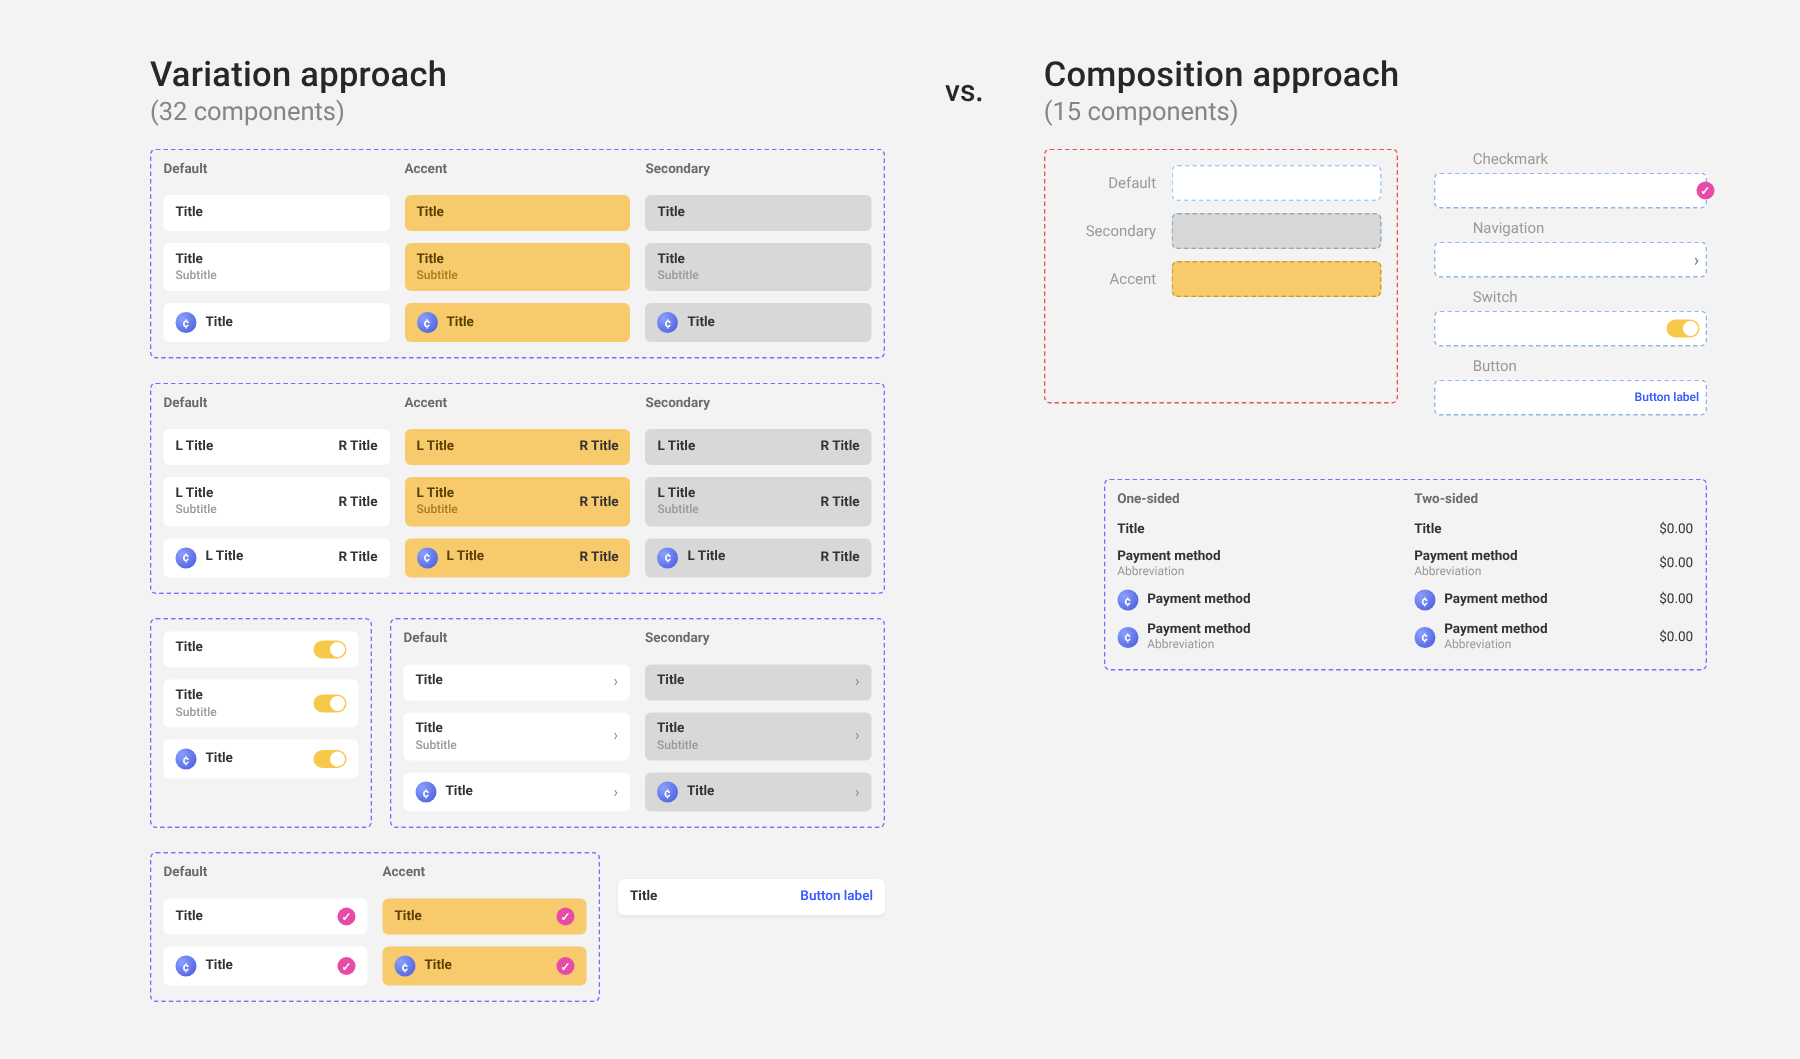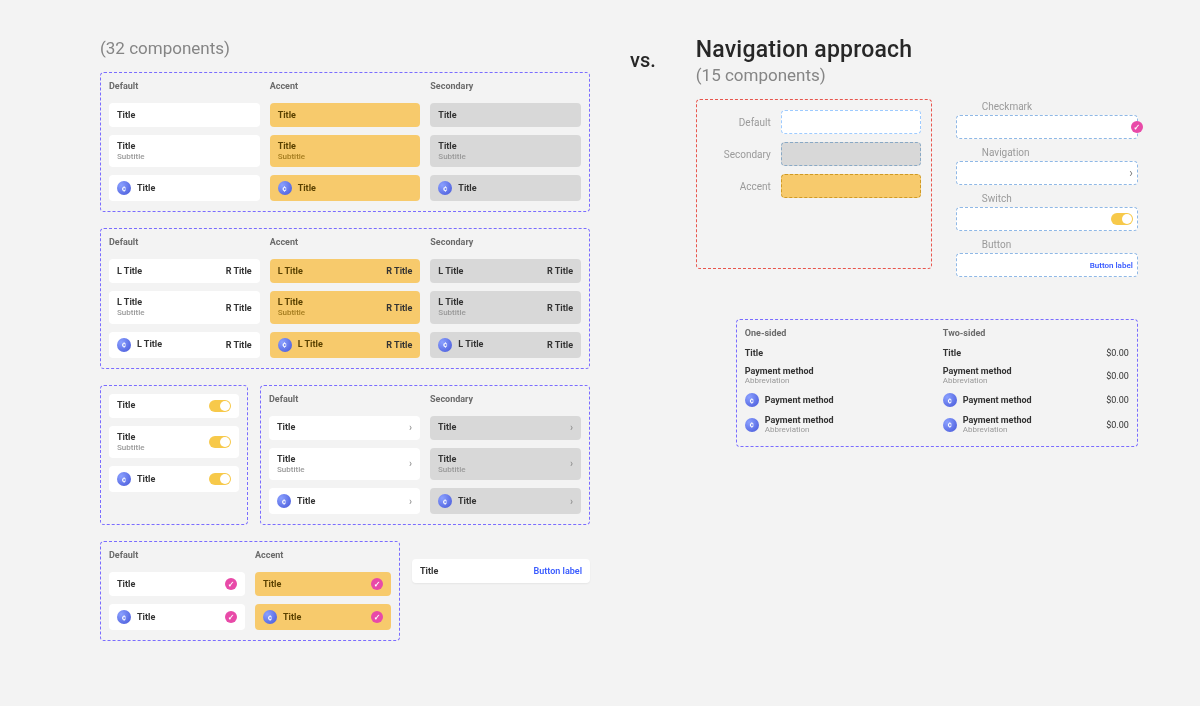--- a/index.html
+++ b/index.html
@@ -121,20 +121,21 @@
   .flex-row { display:flex; gap:12px;}
   .w-132 { width:148px;}
   .w-320 { width:330px;}
 </style>
 </head>
 <body>
 
 <div class="page">
 
   <div class="col-left">
+    <h1>Variation approach</h1>
     <div class="count">(32 components)</div>
 
     <div class="dbox">
       <div class="grid3">
         <div class="gcol">
           <div class="col-label">Default</div>
           <div class="cell">
               <span class="t">Title</span>
             </div>
           <div class="cell tall">
@@ -346,21 +347,21 @@
           <span class="t">Title</span>
           <span class="blink" style="margin-left:auto">Button label</span>
         </div>
       </div>
     </div>
   </div>
 
   <div class="col-mid">vs.</div>
 
   <div class="col-right">
-    <h1>Navigation approach</h1>
+    <h1>Composition approach</h1>
     <div class="count">(15 components)</div>
 
     <div style="display:flex; gap:24px;">
       <div class="dbox red" style="padding:10px 10px;">
         <div class="rrow">
           <div class="rlab">Default</div>
           <div class="slot" style="width:140px"></div>
         </div>
         <div class="rrow">
           <div class="rlab">Secondary</div>

